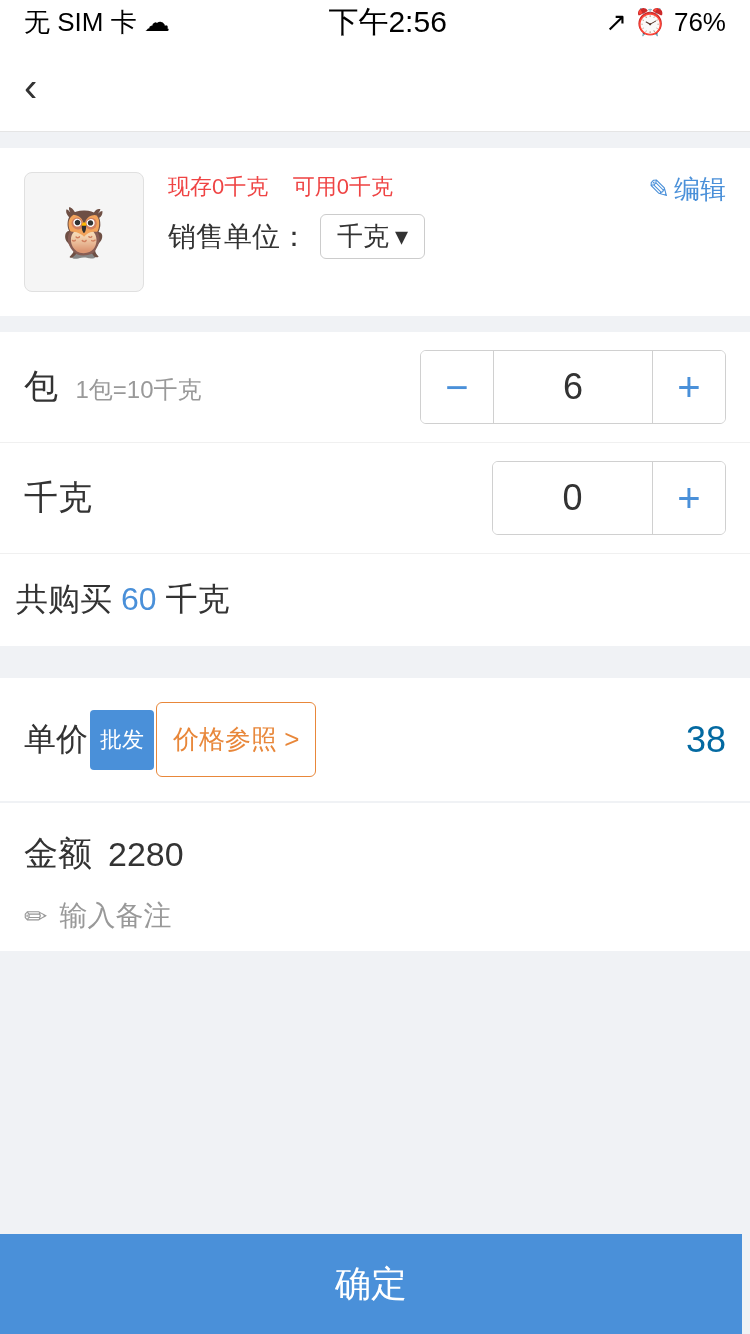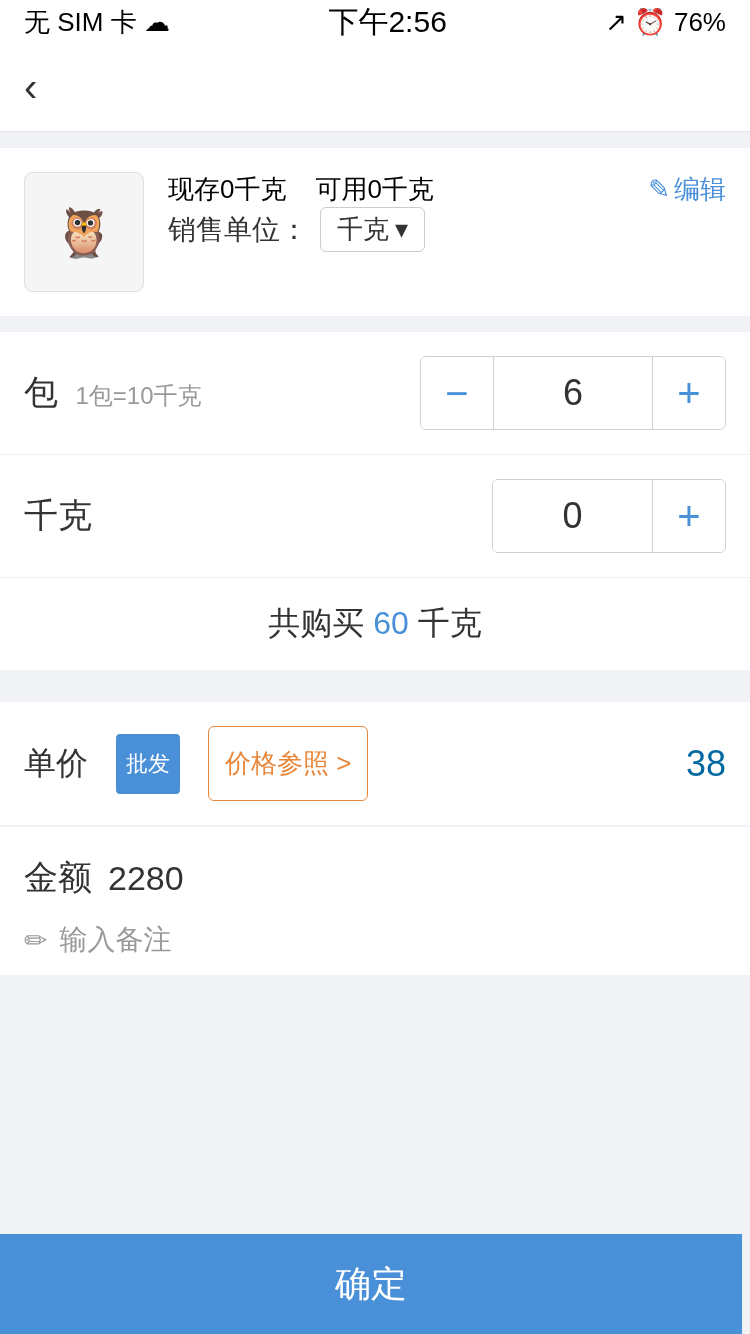--- a/index.html
+++ b/index.html
@@ -77,22 +77,23 @@
       color: #888;
     }
     .product-info { flex: 1; }
     .product-name {
       font-size: 32px;
       font-weight: 500;
       color: #333;
       margin-bottom: 12px;
     }
     .product-stock {
-      font-size: 26px;
-      color: #000000;
+      font-size: 22px;
+      color: #ef4444;
+      margin-bottom: 12px;
     }
     .product-unit-row {
       display: flex;
       align-items: center;
       gap: 12px;
       font-size: 28px;
       color: #333;
     }
     .unit-selector {
       border: 1px solid #ccc;
@@ -116,21 +117,21 @@
     
     .section-separator {
       height: 16px;
       background: #f0f2f5;
     }
 
     .quantity-row {
       background: #fff;
       display: flex;
       align-items: center;
-      padding: 24px 24px;
+      padding: 18px 24px;
       border-bottom: 1px solid #f0f0f0;
       gap: 16px;
     }
     .qty-label { font-size: 34px; color: #333; flex: 1; }
     .qty-label-sub { font-size: 24px; color: #999; margin-left: 8px; }
     .qty-controls {
       display: flex;
       align-items: center;
       border: 1px solid #d0d0d0;
       border-radius: 6px;
@@ -164,21 +165,20 @@
       border-left: none;
     }
 
     
     .total-row {
       background: #fff;
       display: flex;
       align-items: center;
       padding: 24px 16px;
       justify-content: space-between;
-      flex-direction: column;
     }
     .total-text { font-size: 32px; color: #333; }
     .total-highlight { color: #4a90d9; font-weight: 500; }
     .batch-btn {
       border: 1px solid #4a90d9;
       border-radius: 6px;
       padding: 10px 28px;
       color: #4a90d9;
       font-size: 28px;
       background: #fff;
@@ -187,21 +187,21 @@
 
     
     .price-section {
       background: #fff;
       margin-top: 16px;
       padding: 24px 24px;
       display: flex;
       align-items: center;
       justify-content: space-between;
     }
-    .price-left { display: flex; align-items: center; gap: 28px; }
+    .price-left { display: flex; align-items: center; gap: 2px; }
     .price-label { font-size: 32px; color: #333; }
     .price-tag-wholesale {
       background: #4a90d9;
       color: #fff;
       font-size: 22px;
       padding: 15px 10px;
       border-radius: 4px;
     }
     .price-ref-btn {
       border: 1px solid #e8873a;

